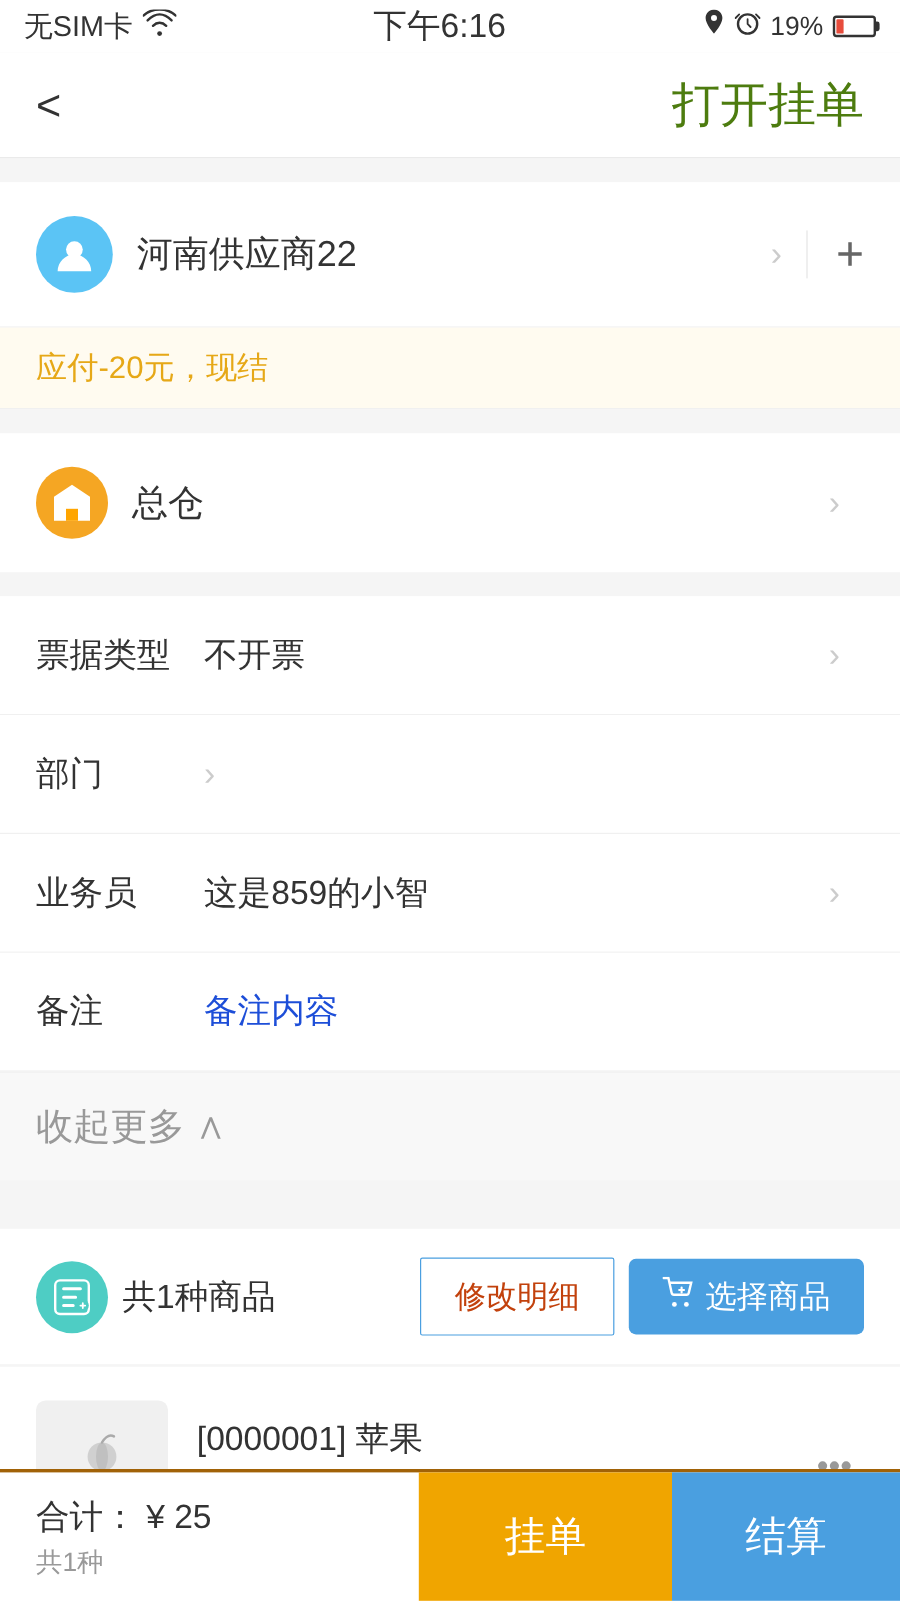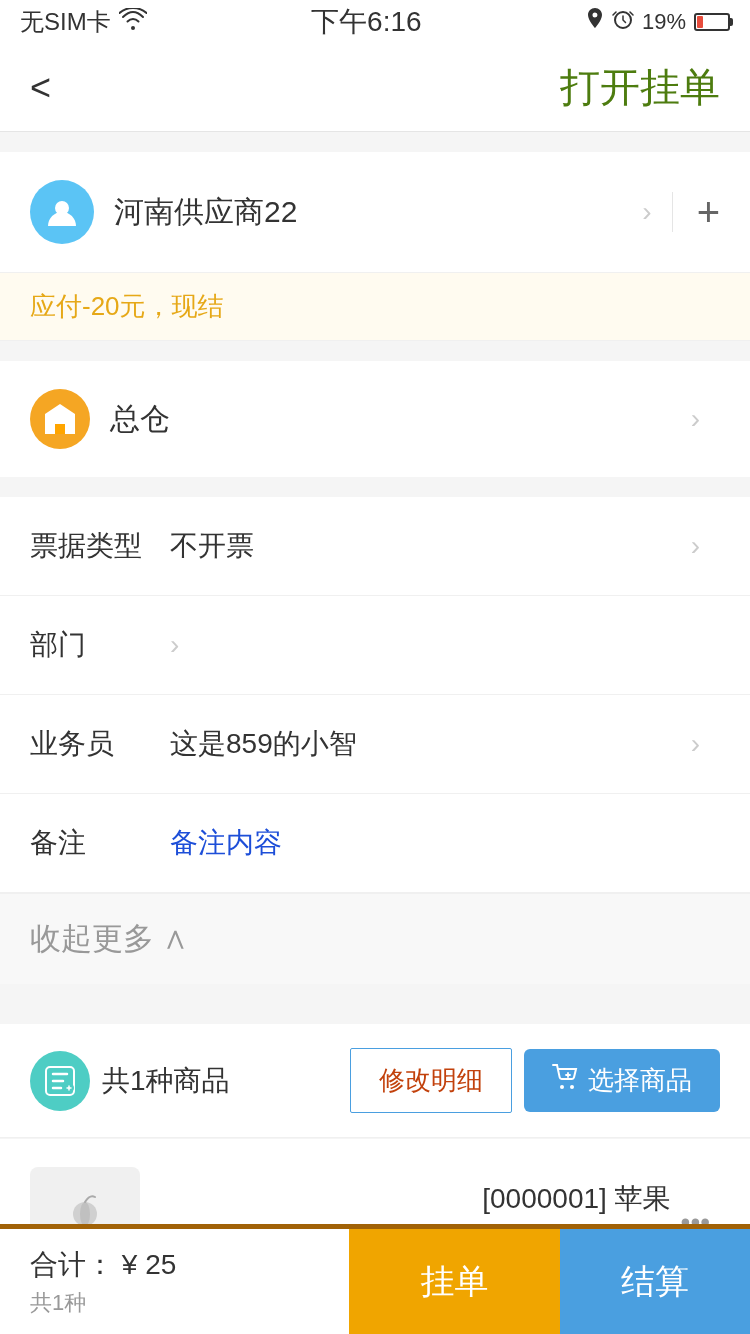--- a/index.html
+++ b/index.html
@@ -241,21 +241,20 @@
     }
 
     
     .product-item {
       background: #fff;
       display: flex;
       align-items: center;
       padding: 28px 30px;
       border-bottom: 1px solid #f0f0f0;
       margin-top: 1px;
-      text-align: right;
     }
     .product-thumb {
       width: 110px; height: 110px;
       background: #f0f0f0;
       border-radius: 8px;
       margin-right: 24px;
       display: flex; align-items: center; justify-content: center;
       flex-shrink: 0;
       overflow: hidden;
     }
@@ -285,21 +284,21 @@
     
     .bottom-bar {
       position: fixed;
       bottom: 0;
       left: 0;
       width: 750px;
       height: 110px;
       background: #fff;
       display: flex;
       align-items: stretch;
-      border-top: 5px solid #a16207;
+      border-top: 3px solid #a16207;
     }
     .total-info {
       flex: 1;
       display: flex;
       flex-direction: column;
       justify-content: center;
       padding: 0 30px;
     }
     .total-sub {
       font-size: 22px;

